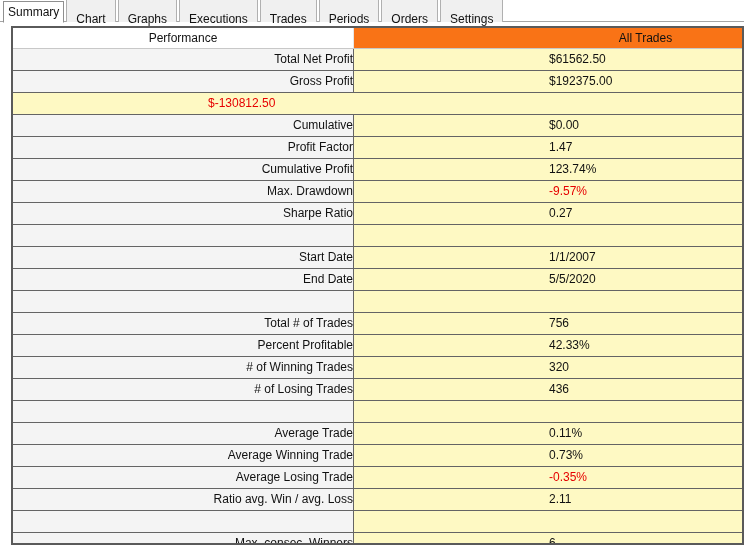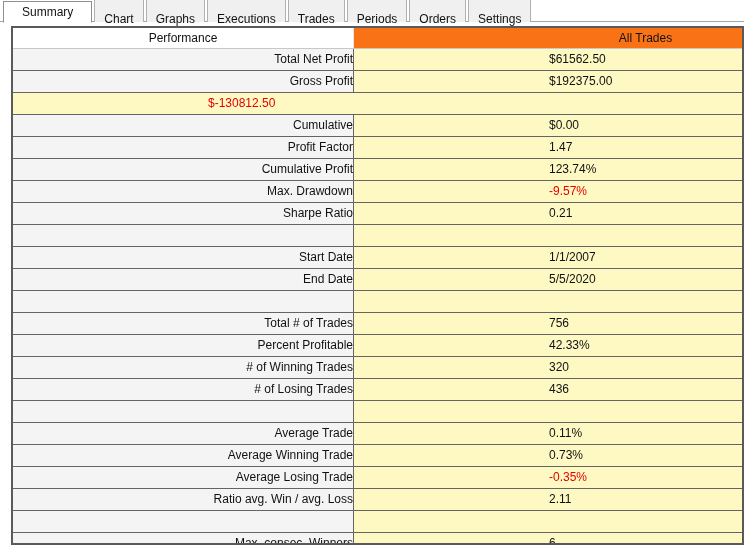--- a/index.html
+++ b/index.html
@@ -33,21 +33,21 @@
     white-space: nowrap;
     cursor: default;
   }
   .tab.active {
     z-index: 2;
     height: 22px; line-height: 21px;
     background: #ffffff;
     border: 1px solid #8f8f8f;
     border-bottom: 1px solid #ffffff;
     margin-bottom: -1px;
-    padding: 0 18px;
+    padding: 0 4px;
   }
   
   .grid {
     position: absolute; top: 26px; left: 11px;
     width: 733px; height: 519px;
     border: 2px solid #5a5a5a;
     background: #ffffff;
     overflow: hidden;
   }
   .hrow { display: flex; height: 21px; background: #ffffff; border-bottom: 1px solid #c8c8c8; }
@@ -116,21 +116,21 @@
       <div class="row">
         <div class="cell-label">Cumulative Profit</div>
         <div class="cell-value">123.74%</div>
       </div>
       <div class="row">
         <div class="cell-label">Max. Drawdown</div>
         <div class="cell-value neg">-9.57%</div>
       </div>
       <div class="row">
         <div class="cell-label">Sharpe Ratio</div>
-        <div class="cell-value">0.21</div>
+        <div class="cell-value">0.27</div>
       </div>
       <div class="row">
         <div class="cell-label"></div>
         <div class="cell-value"></div>
       </div>
       <div class="row">
         <div class="cell-label">Start Date</div>
         <div class="cell-value">1/1/2007</div>
       </div>
       <div class="row">

